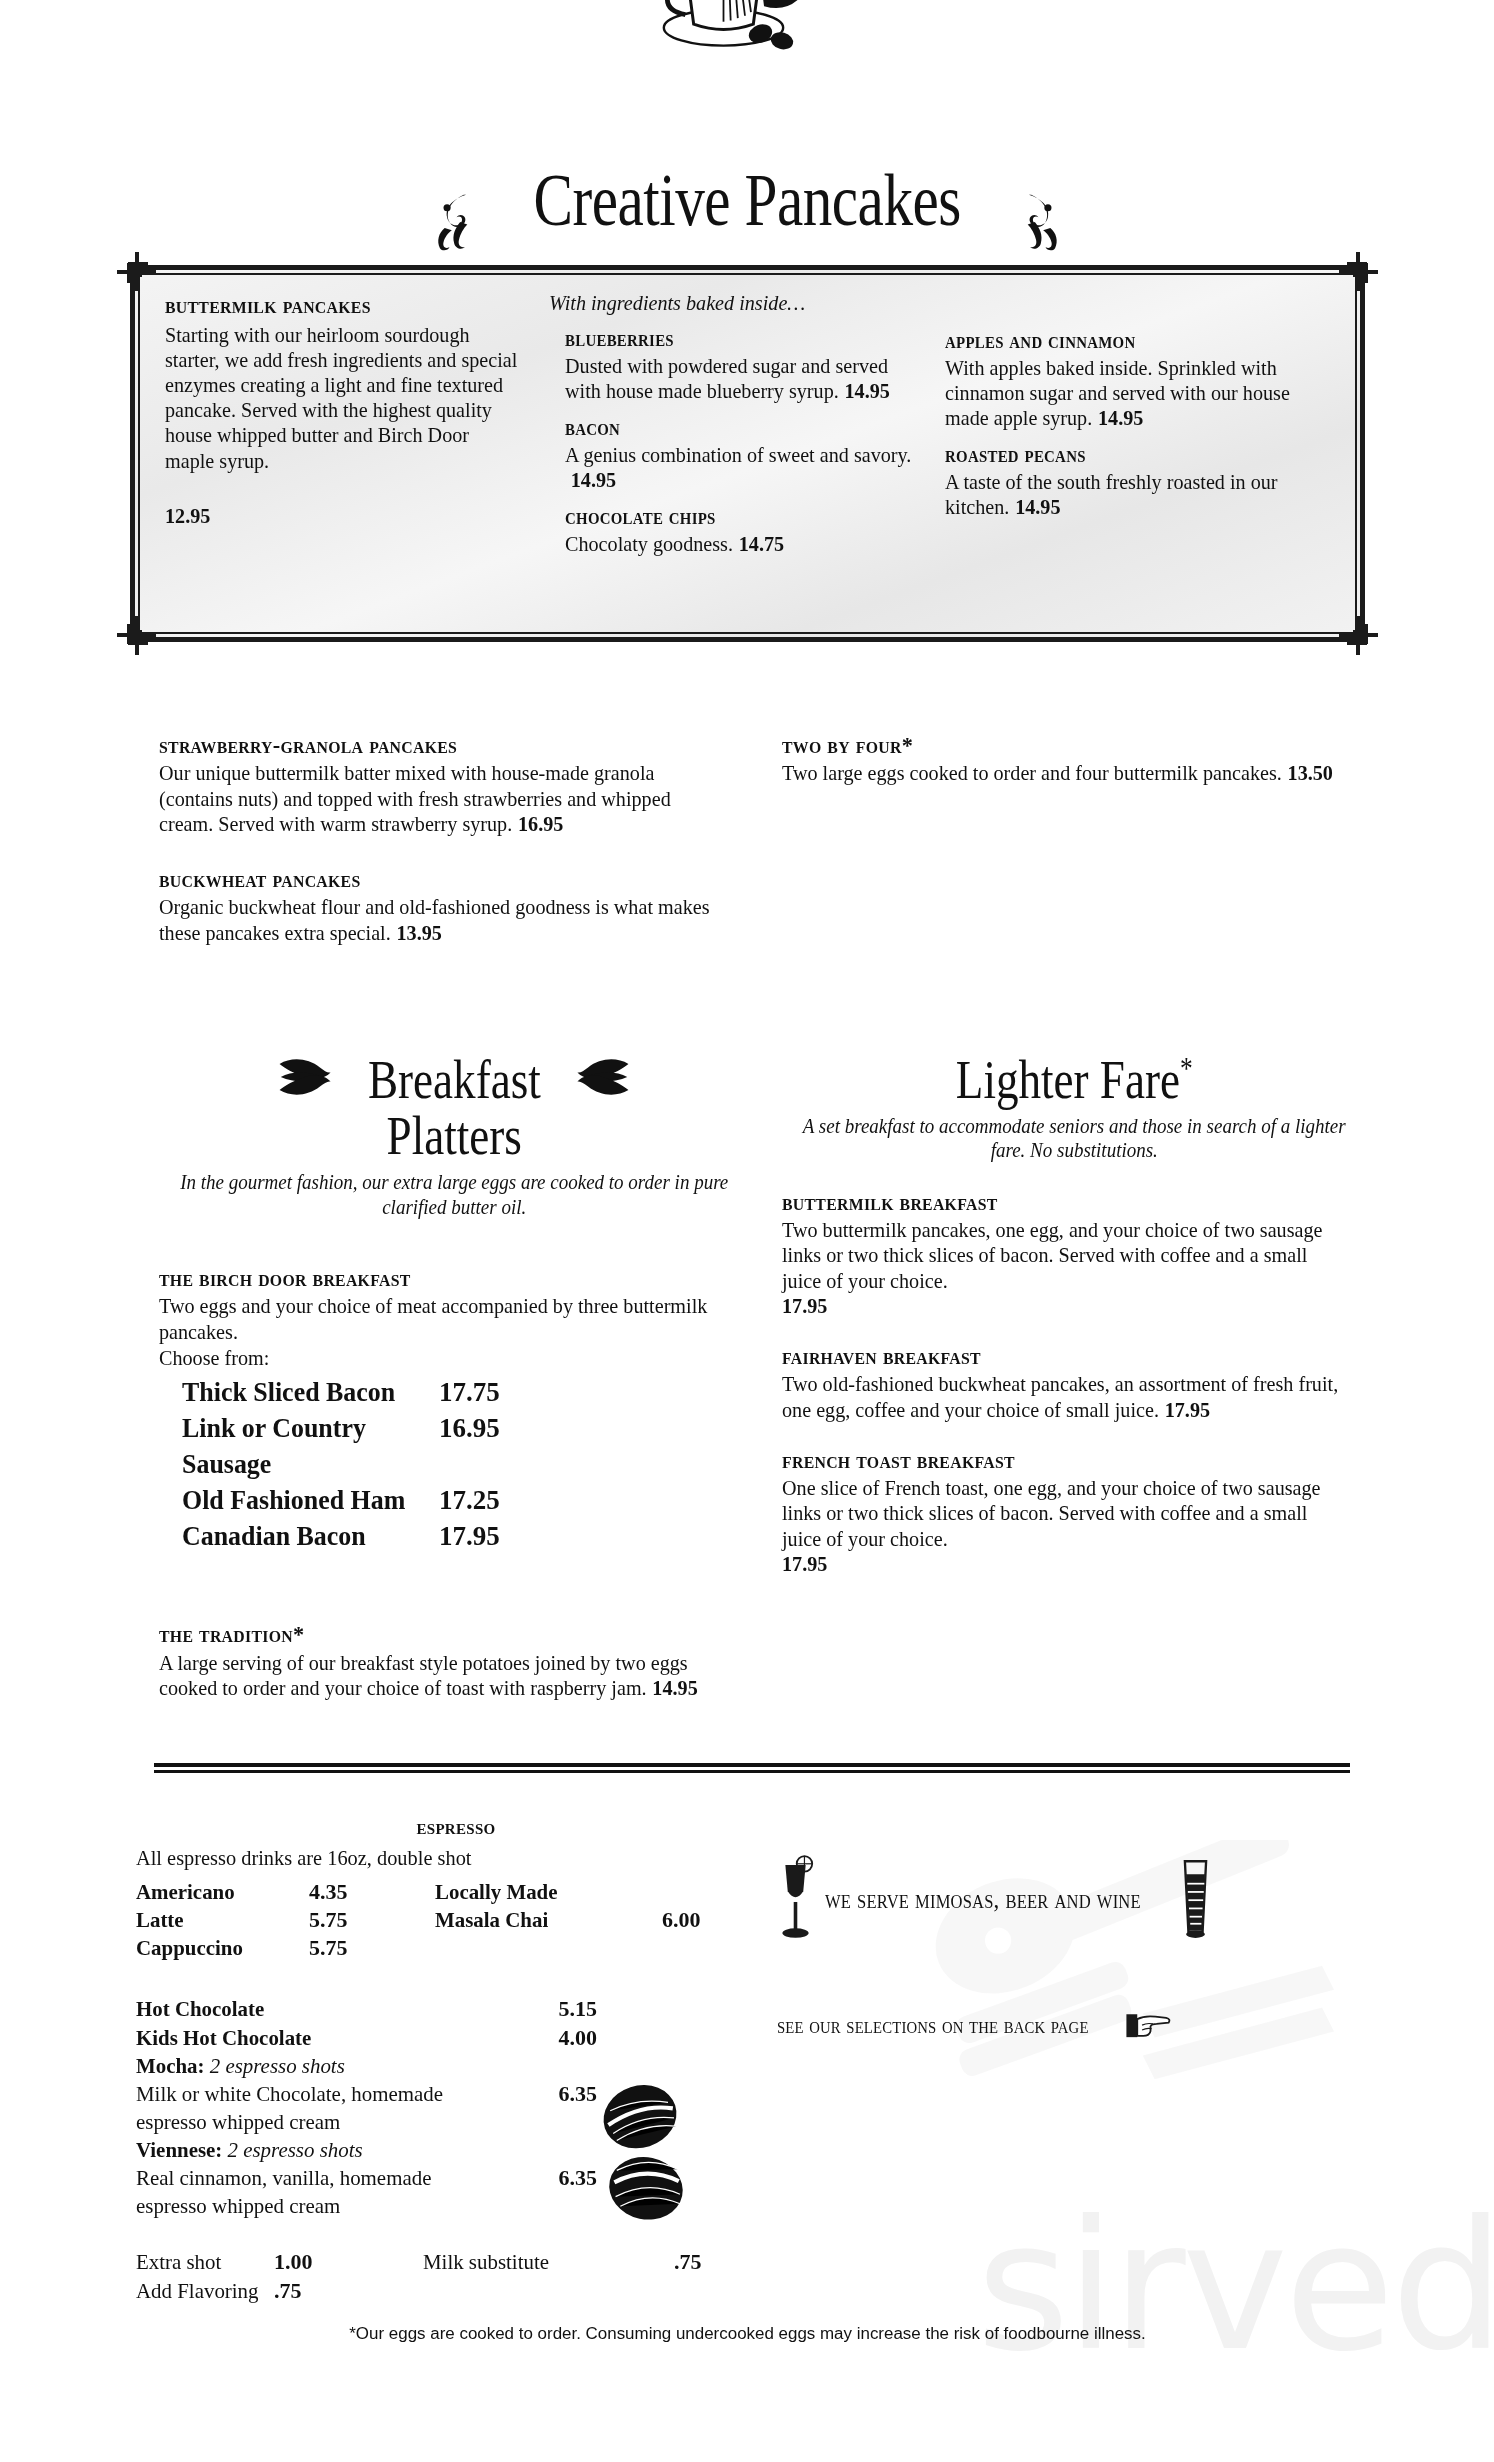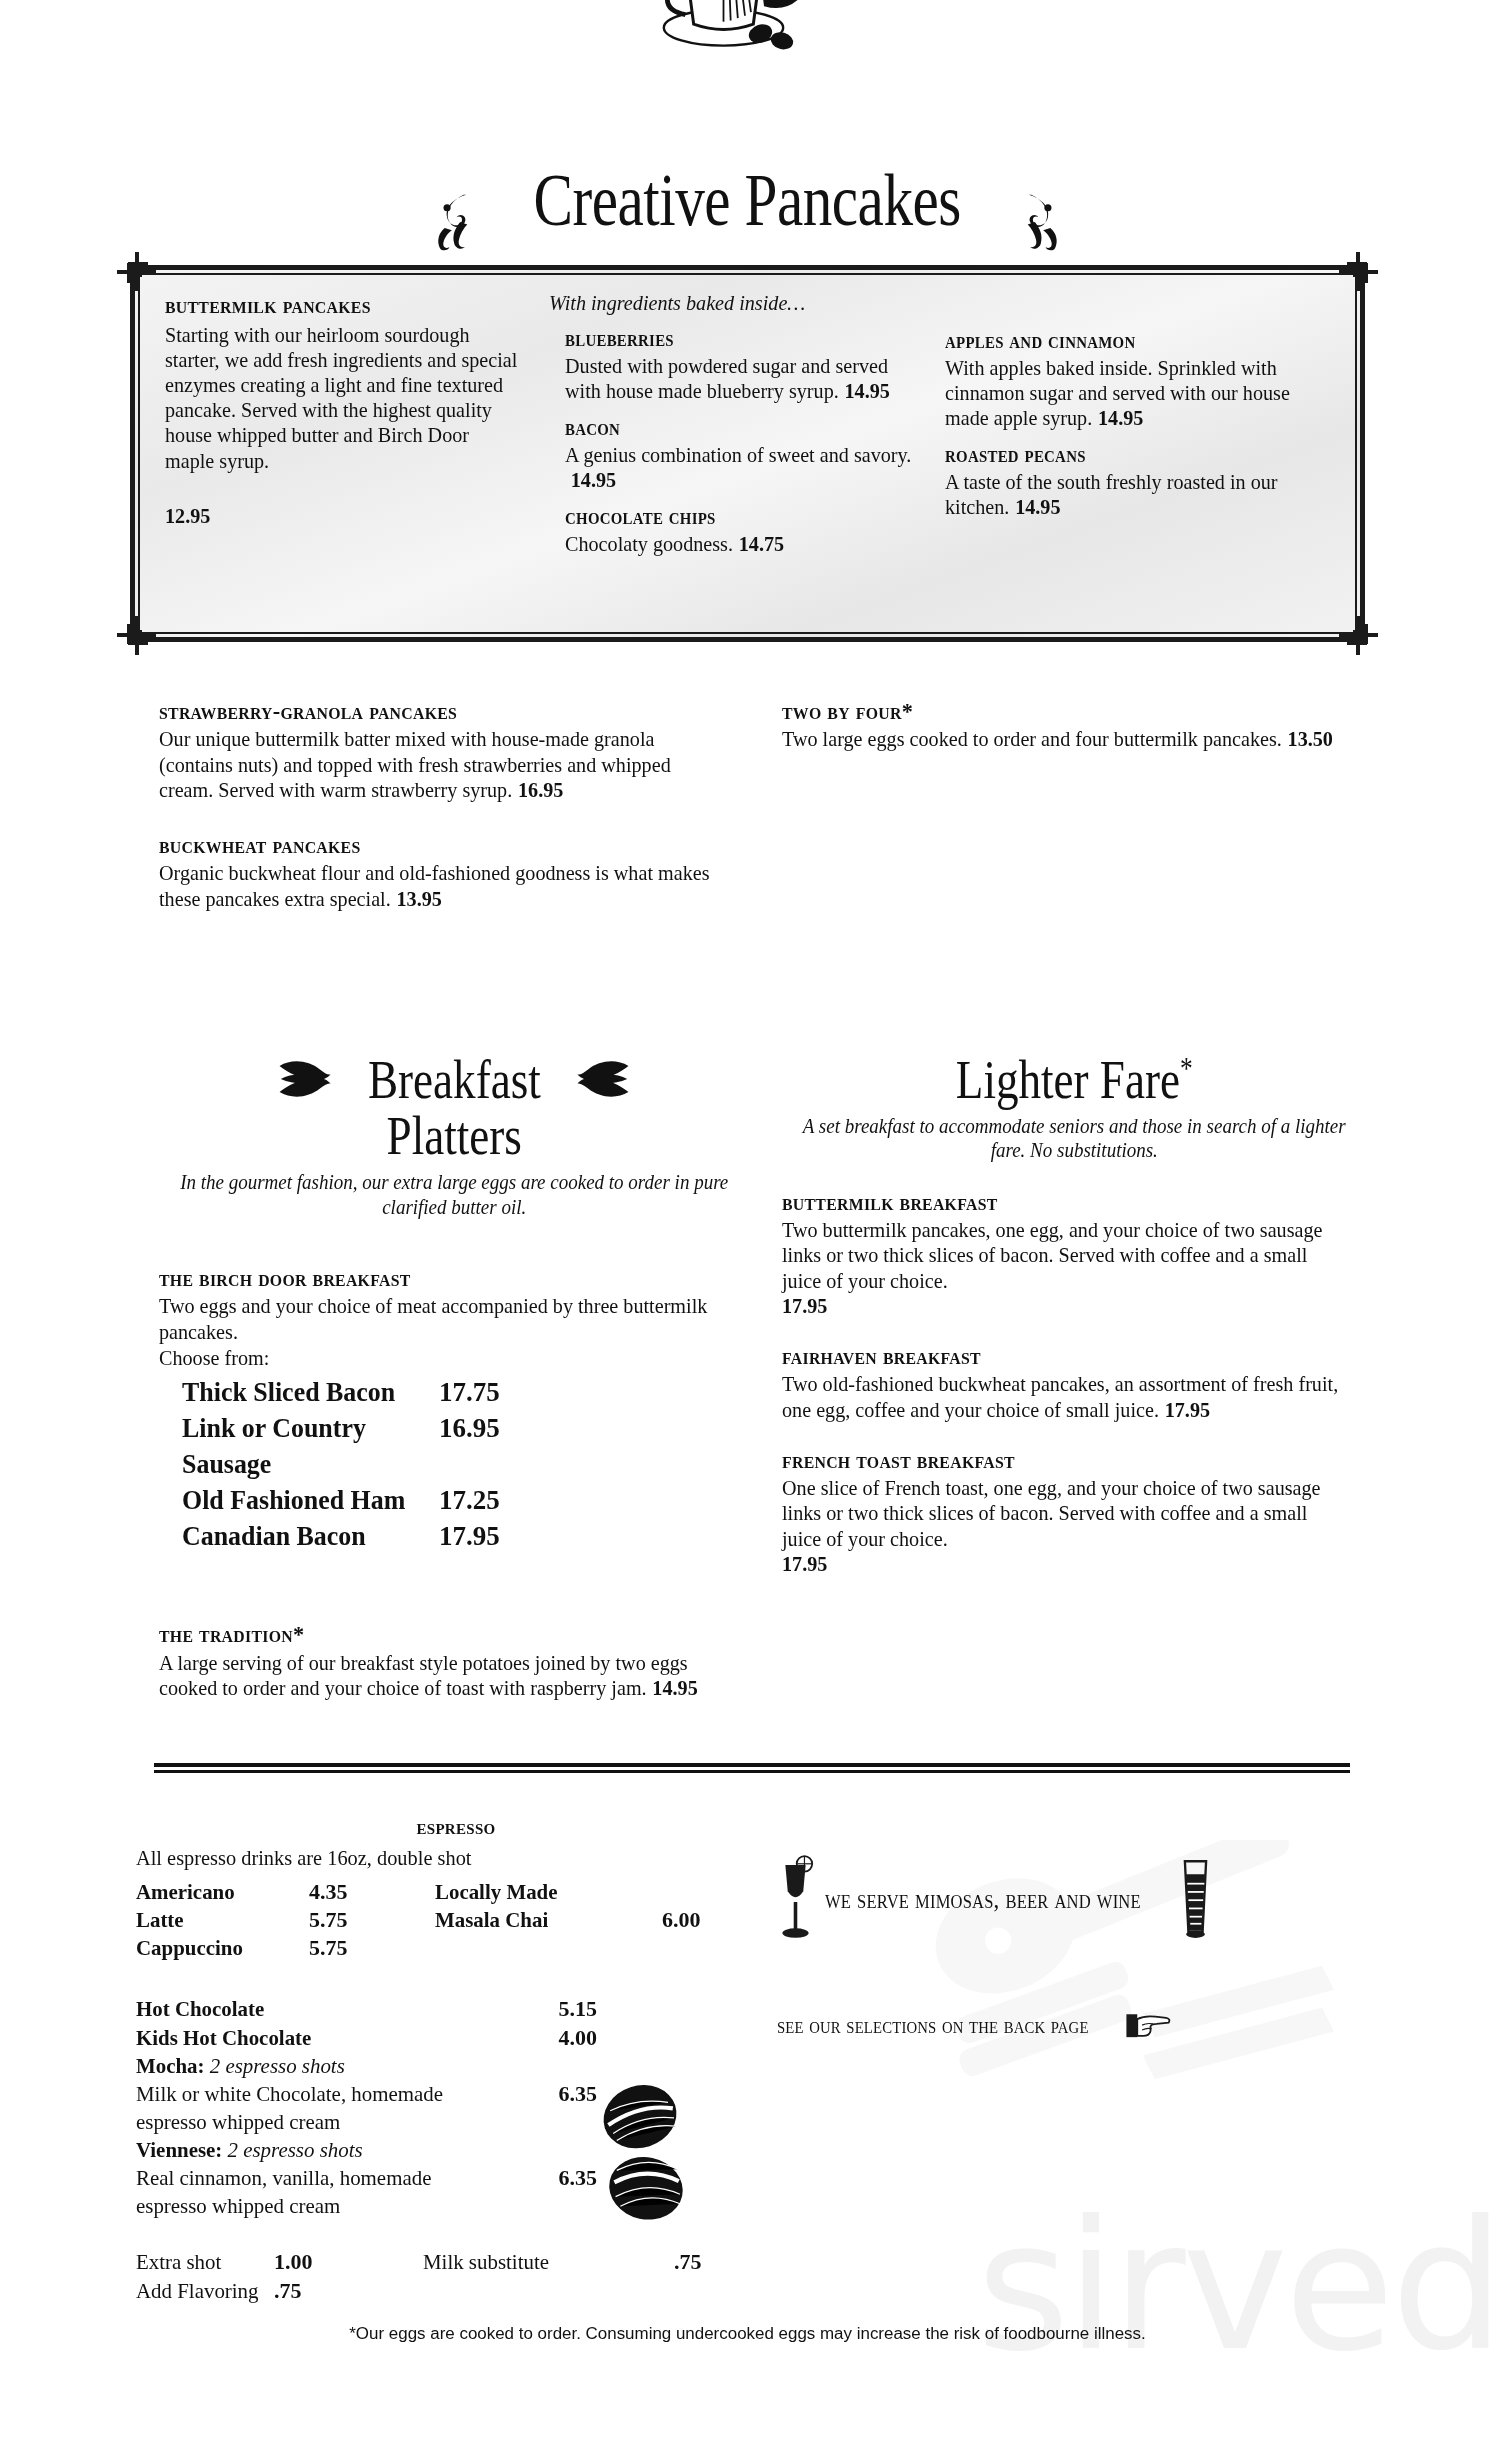--- a/index.html
+++ b/index.html
@@ -94,21 +94,21 @@
     transform:scaleX(.96);transform-origin:left top;
     margin:0;
   }
   .price{font-weight:700;}
   .price-sep{display:inline-block;width:6px;}
 
   .ital{font-style:italic;}
 
   
   .sec-two{
-    position:absolute;left:159px;top:698px;width:1208px;
+    position:absolute;left:159px;top:732px;width:1208px;
     display:flex;z-index:2;
   }
   .sec-two .col-l{width:604px;padding-right:33px;}
   .sec-two .col-r{width:598px;}
   .blk{margin-bottom:20.3px;}
   .blk:last-child{margin-bottom:0;}
 
   
   .sec-mid{
     position:absolute;left:159px;top:1052px;width:1208px;display:flex;z-index:2;
@@ -117,21 +117,21 @@
   .sec-mid .col-r{width:598px;}
 
   .fancy-title{
     text-align:center;
     font-family:"Liberation Serif", serif;
     font-size:55px;line-height:1.02;font-weight:400;
     transform:scaleX(.82);
     margin:0;
   }
   .fancy-title .sup{font-size:31px;vertical-align:super;line-height:0;}
-  .leaf-row{display:flex;align-items:center;justify-content:center;gap:15.5px;}
+  .leaf-row{display:flex;align-items:flex-start;justify-content:center;gap:15.5px;}
   .sec-note{
     text-align:center;font-style:italic;font-size:20px;line-height:1.22;
     margin:6px 0 0 0;transform:scaleX(.95);
   }
 
   .choose-list{margin:0;padding:0;list-style:none;}
   .choose-list li{
     display:flex;font-weight:700;font-size:27px;line-height:1.34;
     padding-left:23px;
   }

